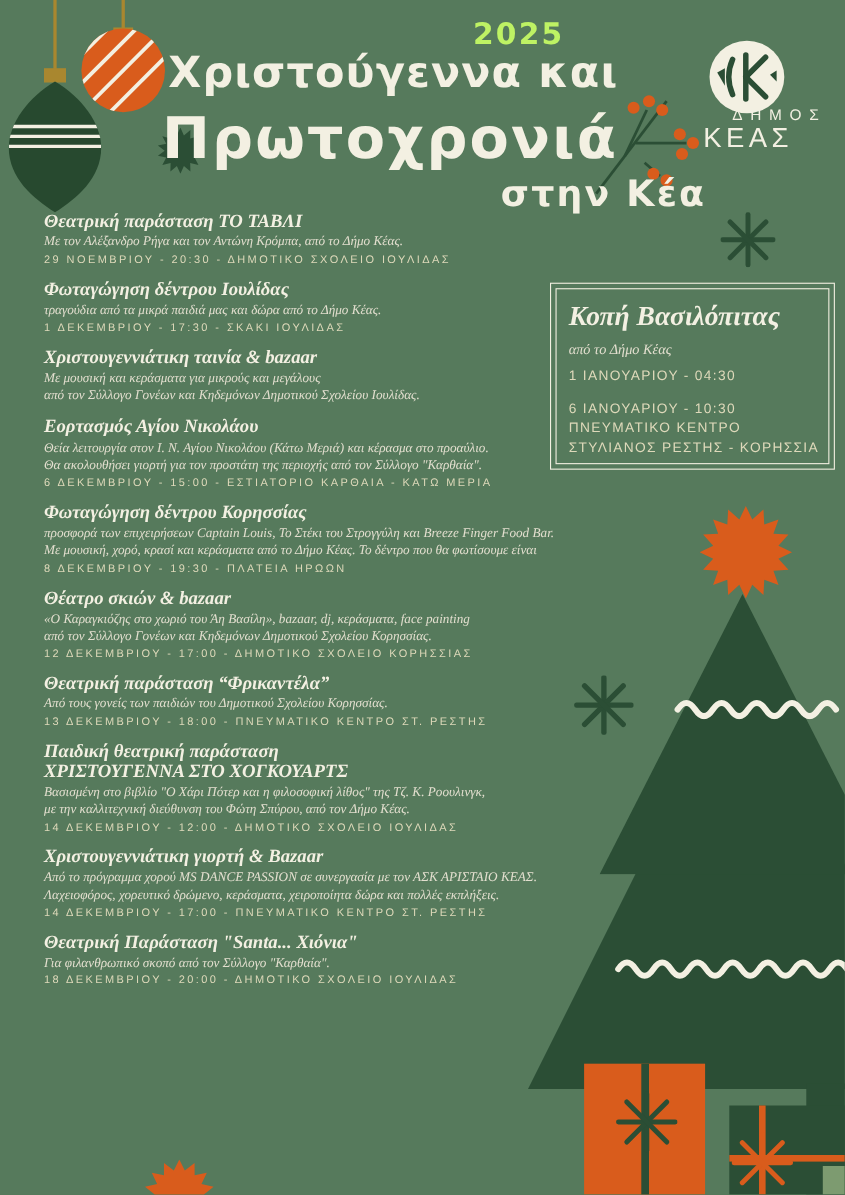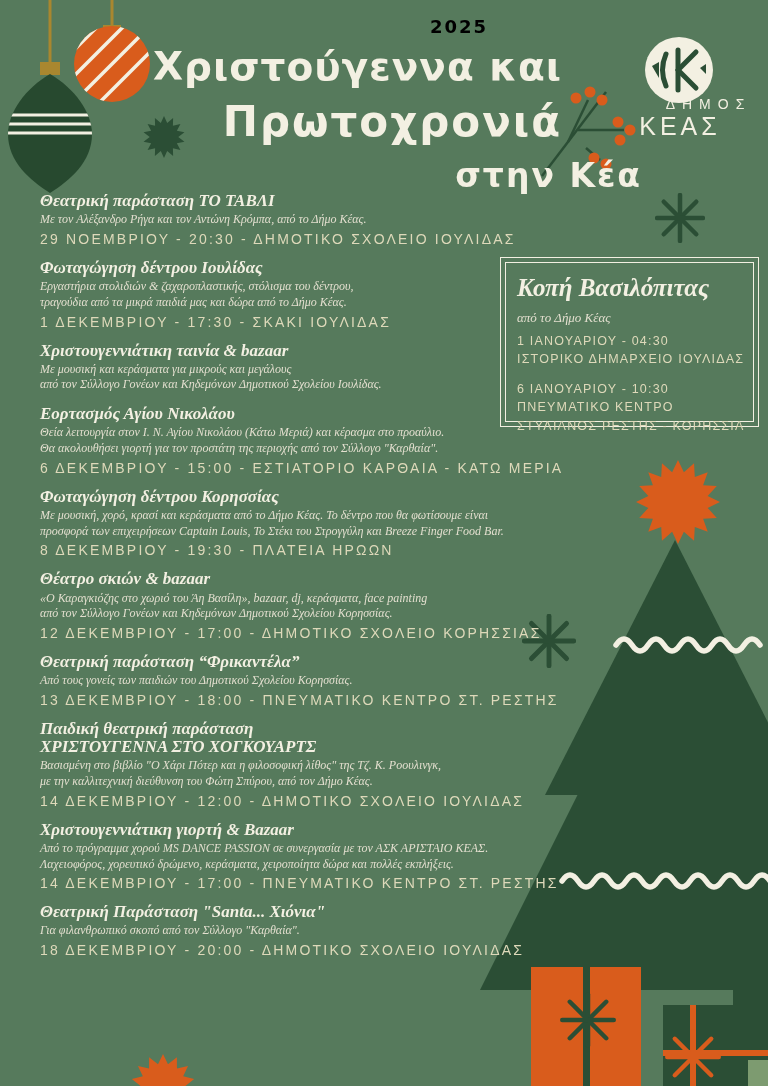--- a/index.html
+++ b/index.html
@@ -2,42 +2,42 @@
 <html lang="el"><head>
 <meta charset="utf-8">
 <style>
   html,body{margin:0;padding:0;}
   body{width:768px;height:1086px;position:relative;overflow:hidden;
        background:#567a5c;font-family:"Liberation Sans",sans-serif;}
   .abs{position:absolute;}
   .noselect{user-select:none;}
 
   
-  .year{left:430px;top:16px;color:#000000;font-family:"DejaVu Sans",sans-serif;
-        font-weight:bold;font-size:18px;letter-spacing:2px;}
+  .year{left:430px;top:16px;color:#bef264;font-family:"DejaVu Sans",sans-serif;
+        font-weight:bold;font-size:27px;letter-spacing:2px;}
   .title-l1{right:206px;top:44px;color:#f3f0e2;font-family:"DejaVu Sans",sans-serif;
         font-weight:bold;font-size:39px;letter-spacing:1px;white-space:nowrap;}
   .title-l2{right:206px;top:97px;color:#f3f0e2;font-family:"DejaVu Sans",sans-serif;
-        font-weight:bold;font-size:42px;letter-spacing:2px;white-space:nowrap;}
+        font-weight:bold;font-size:52px;letter-spacing:2px;white-space:nowrap;}
   .title-l3{right:126px;top:156px;color:#f3f0e2;font-family:"DejaVu Sans",sans-serif;
         font-weight:bold;font-size:33px;letter-spacing:2px;white-space:nowrap;}
   .muni1{left:640px;top:96px;width:130px;text-align:center;color:#f3f0e2;
         font-size:14px;letter-spacing:7px;text-indent:7px;}
   .muni2{left:613px;top:112px;width:130px;text-align:center;color:#f3f0e2;
         font-size:25px;letter-spacing:4px;text-indent:4px;}
 
   
   #events{left:40px;top:192px;width:600px;}
   .event{margin-bottom:12px;}
   .ev-title{margin:0;font-family:"Liberation Serif",serif;font-style:italic;font-weight:bold;
         font-size:17px;line-height:1.08;color:#f3f0e2;white-space:nowrap;}
   .ev-desc{margin-top:2px;}
   .ev-desc div{font-family:"Liberation Serif",serif;font-style:italic;font-size:12px;
         line-height:1.3;color:#e3dfcf;white-space:nowrap;}
-  .ev-when{margin-top:3px;font-size:14px;letter-spacing:2.2px;color:#ded9ba;white-space:nowrap;}
+  .ev-when{margin-top:3px;font-size:10px;letter-spacing:2.2px;color:#ded9ba;white-space:nowrap;}
 
   
   .side-box{left:500px;top:257px;width:257px;height:168px;border:1.5px solid #f3f0e2;}
   .side-box-inner{position:absolute;inset:4px;border:1px solid #f3f0e2;}
   .sb-title{position:absolute;left:16px;top:16px;font-family:"Liberation Serif",serif;
         font-style:italic;font-weight:bold;font-size:25px;color:#f3f0e2;white-space:nowrap;}
   .sb-sub{position:absolute;left:16px;top:52px;font-family:"Liberation Serif",serif;
         font-style:italic;font-size:13px;color:#e3dfcf;white-space:nowrap;}
   .sb-entries{position:absolute;left:16px;top:74px;}
   .sb-entry{margin-bottom:12px;}
@@ -181,21 +181,20 @@
 <div class="abs muni1">ΔΗΜΟΣ</div>
 <div class="abs muni2">ΚΕΑΣ</div>
 
 <div class="abs side-box">
   <div class="side-box-inner"></div>
   <div class="sb-title">Κοπή Βασιλόπιτας</div>
   <div class="sb-sub">από το Δήμο Κέας</div>
   <div class="sb-entries">
       <div class="sb-entry">
         <div>1 ΙΑΝΟΥΑΡΙΟΥ - 04:30</div>
-        <div>ΙΣΤΟΡΙΚΟ ΔΗΜΑΡΧΕΙΟ ΙΟΥΛΙΔΑΣ</div>
       </div>
       <div class="sb-entry">
         <div>6 ΙΑΝΟΥΑΡΙΟΥ - 10:30</div>
         <div>ΠΝΕΥΜΑΤΙΚΟ ΚΕΝΤΡΟ</div>
         <div>ΣΤΥΛΙΑΝΟΣ ΡΕΣΤΗΣ - ΚΟΡΗΣΣΙΑ</div>
       </div>
     </div>
 </div>
 
 <div class="abs" id="events">
@@ -205,21 +204,20 @@
     <div class="ev-desc">
         <div>Με τον Αλέξανδρο Ρήγα και τον Αντώνη Κρόμπα, από το Δήμο Κέας.</div>
       </div>
     <div class="ev-when">29 ΝΟΕΜΒΡΙΟΥ - 20:30 - ΔΗΜΟΤΙΚΟ ΣΧΟΛΕΙΟ ΙΟΥΛΙΔΑΣ</div>
   </article>
 
   <article class="event">
     <h2 class="ev-title t1">Φωταγώγηση δέντρου Ιουλίδας</h2>
 
     <div class="ev-desc">
-        <div>Εργαστήρια στολιδιών &amp; ζαχαροπλαστικής, στόλισμα του δέντρου,</div>
         <div>τραγούδια από τα μικρά παιδιά μας και δώρα από το Δήμο Κέας.</div>
       </div>
     <div class="ev-when">1 ΔΕΚΕΜΒΡΙΟΥ - 17:30 - ΣΚΑΚΙ ΙΟΥΛΙΔΑΣ</div>
   </article>
 
   <article class="event">
     <h2 class="ev-title t1">Χριστουγεννιάτικη ταινία &amp; bazaar</h2>
 
     <div class="ev-desc">
         <div>Με μουσική και κεράσματα για μικρούς και μεγάλους</div>
@@ -234,22 +232,22 @@
         <div>Θεία λειτουργία στον Ι. Ν. Αγίου Νικολάου (Κάτω Μεριά) και κέρασμα στο προαύλιο.</div>
         <div>Θα ακολουθήσει γιορτή για τον προστάτη της περιοχής από τον Σύλλογο "Καρθαία".</div>
       </div>
     <div class="ev-when">6 ΔΕΚΕΜΒΡΙΟΥ - 15:00 - ΕΣΤΙΑΤΟΡΙΟ ΚΑΡΘΑΙΑ - ΚΑΤΩ ΜΕΡΙΑ</div>
   </article>
 
   <article class="event">
     <h2 class="ev-title t1">Φωταγώγηση δέντρου Κορησσίας</h2>
 
     <div class="ev-desc">
+        <div>προσφορά των επιχειρήσεων Captain Louis, Το Στέκι του Στρογγύλη και Breeze Finger Food Bar.</div>
         <div>Με μουσική, χορό, κρασί και κεράσματα από το Δήμο Κέας. Το δέντρο που θα φωτίσουμε είναι</div>
-        <div>προσφορά των επιχειρήσεων Captain Louis, Το Στέκι του Στρογγύλη και Breeze Finger Food Bar.</div>
       </div>
     <div class="ev-when">8 ΔΕΚΕΜΒΡΙΟΥ - 19:30 - ΠΛΑΤΕΙΑ ΗΡΩΩΝ</div>
   </article>
 
   <article class="event">
     <h2 class="ev-title t1">Θέατρο σκιών &amp; bazaar</h2>
 
     <div class="ev-desc">
         <div>«Ο Καραγκιόζης στο χωριό του Άη Βασίλη», bazaar, dj, κεράσματα, face painting</div>
         <div>από τον Σύλλογο Γονέων και Κηδεμόνων Δημοτικού Σχολείου Κορησσίας.</div>

